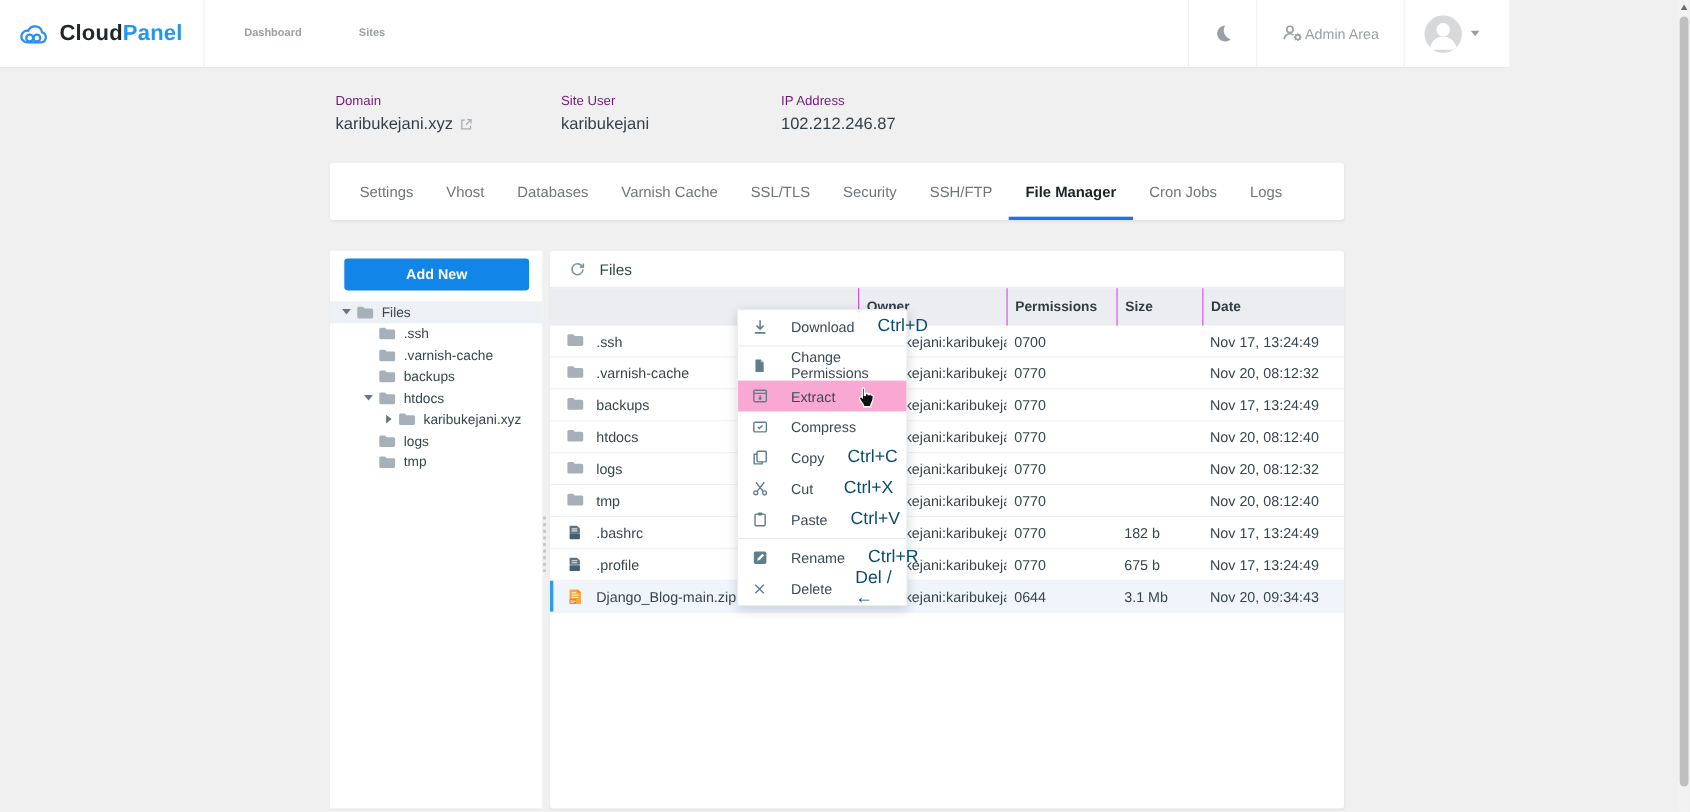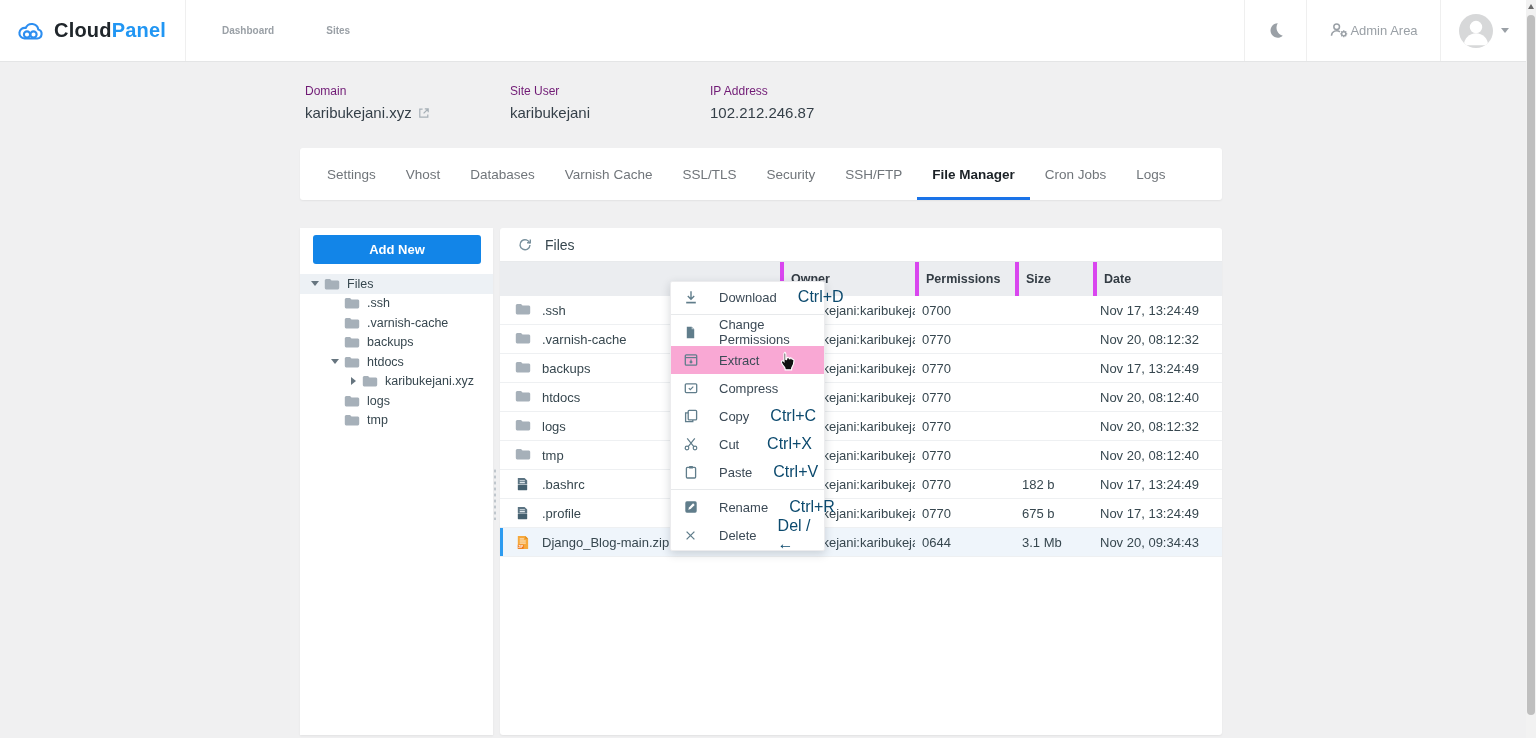--- a/index.html
+++ b/index.html
@@ -1,21 +1,21 @@
 <!DOCTYPE html>
 <html><head>
 <meta charset="utf-8">
 <style>
   * { margin:0; padding:0; box-sizing:border-box; }
   html,body { width:1536px; height:738px; }
   body { font-family:"Liberation Sans", sans-serif; background:#f0f0f1; overflow:hidden; }
   #app { position:relative; width:1536px; height:738px; background:#f0f0f1; }
 
   
-  .topbar { position:absolute; left:0; top:0; width:1536px; height:62px; background:#fff; border-bottom:1px solid #e4e5e6; display:flex; align-items:stretch; }
+  .topbar { position:absolute; left:0; top:0; width:1372px; height:62px; background:#fff; border-bottom:1px solid #e4e5e6; display:flex; align-items:stretch; }
   .brand { width:186px; display:flex; align-items:center; padding-left:16px; border-right:1px solid #efefef; }
   .brand .logo-icn { width:30px; height:24px; margin-right:8px; }
   .brand-text { font-size:20px; font-weight:bold; color:#20262b; letter-spacing:.2px; }
   .brand-text .blue { color:#2196f3; font-weight:bold; }
   .top-nav { display:flex; align-items:center; padding-left:36px; gap:52px; flex:1; }
   .top-nav .nav-item { font-size:10px; font-weight:bold; color:#9aa0a6; cursor:pointer; }
   .top-right { display:flex; align-items:stretch; margin-right:10px; }
   .top-cell { display:flex; align-items:center; justify-content:center; border-left:1px solid #efefef; }
   .moon-cell { width:62px; }
   .admin-cell { width:134px; gap:0; }
@@ -55,21 +55,21 @@
   .tfolder { width:16px; height:12px; margin:0 7px 0 2px; flex:none; }
 
   
   .files-card { position:absolute; left:500px; top:228px; width:722px; height:507px; background:#fff; border-radius:3px; box-shadow:0 1px 2px rgba(0,0,0,.06); overflow:hidden; }
   .files-title { height:34px; display:flex; align-items:center; padding-left:18px; gap:13px; border-bottom:1px solid #e8eaec; }
   .files-title .ttl { font-size:14px; color:#37474f; }
   .ft-grid { display:grid; grid-template-columns:280px 135px 100px 78px 1fr; }
   .ft-head { background:#ebedf0; height:34px; }
   .ft-head .hcell { display:flex; align-items:center; font-size:12.5px; font-weight:bold; color:#333c44; padding-left:7px; }
   .ft-head .hcell.first { padding-left:15px; }
-  .ft-head .hcell + .hcell { border-left:4px solid #d946ef; }
+  .ft-head .hcell + .hcell { border-left:1px solid #d946ef; }
   .ft-row { height:29px; border-bottom:1px solid #eef0f2; font-size:13px; color:#37474f; cursor:pointer; position:relative; }
   .ft-row .cell { display:flex; align-items:center; padding-left:7px; overflow:hidden; white-space:nowrap; }
   .name-cell { padding-left:15px !important; gap:10px; }
   .name-cell .ficn { width:17px; height:15px; flex:none; }
   .ft-row.selected { background:#eff5fb; }
   .ft-row.selected::before { content:""; position:absolute; left:0; top:0; bottom:0; width:3px; background:#2d9bf0; }
 
   
   .resize-handle { position:absolute; left:493px; top:468px; width:4px; height:52px; background-image:radial-gradient(#bfc6cc 1px, transparent 1.2px); background-size:4px 6px; cursor:col-resize; }
 

